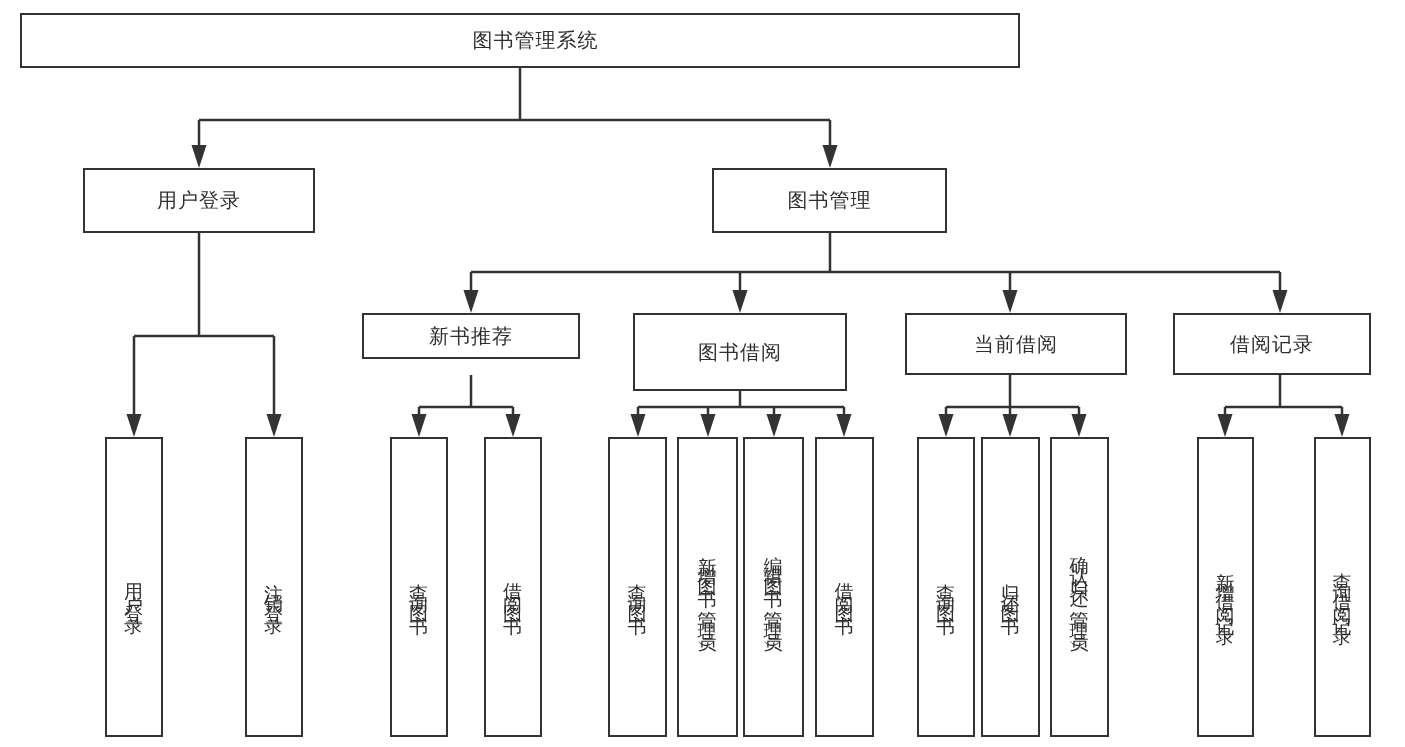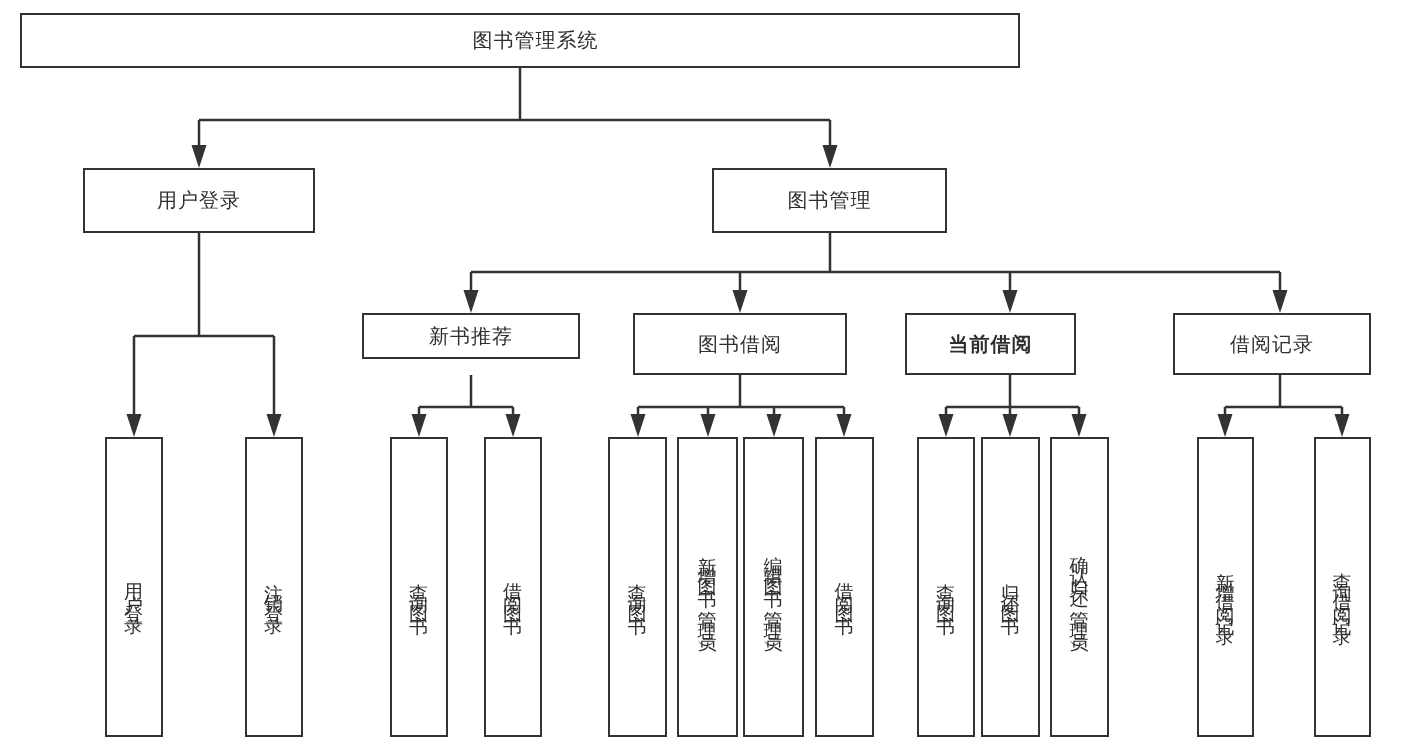--- a/index.html
+++ b/index.html
@@ -80,22 +80,22 @@
       <polygon points="1217.5,414 1232.5,414 1225,437" fill="#333333"></polygon>
       <polygon points="1334.5,414 1349.5,414 1342,437" fill="#333333"></polygon>
     </svg>
 
   <div class="node hbox" style="left:20px; top:13px; width:1000px; height:55px;padding-left:31px;">图书管理系统</div>
 
   <div class="node hbox" style="left:83px; top:168px; width:232px; height:65px;">用户登录</div>
   <div class="node hbox" style="left:712px; top:168px; width:235px; height:65px;text-align:center;">图书管理</div>
 
   <div class="node hbox" style="left:362px; top:313px; width:218px; height:46px;">新书推荐</div>
-  <div class="node hbox" style="left:633px; top:313px; width:214px; height:62px;">图书借阅</div>
-  <div class="node hbox" style="left:905px; top:313px; width:171px; height:62px;font-weight:bold;">当前借阅</div>
+  <div class="node hbox" style="left:633px; top:313px; width:214px; height:78px;">图书借阅</div>
+  <div class="node hbox" style="left:905px; top:313px; width:222px; height:62px;">当前借阅</div>
   <div class="node hbox" style="left:1173px; top:313px; width:198px; height:62px;">借阅记录</div>
 
   <div class="node vbox" style="left:105px; top:437px; width:58px; height:300px;">用户登录</div>
   <div class="node vbox" style="left:245px; top:437px; width:58px; height:300px;">注销登录</div>
 
   <div class="node vbox" style="left:390px; top:437px; width:58px; height:300px;">查询图书</div>
   <div class="node vbox" style="left:484px; top:437px; width:58px; height:300px;">借阅图书</div>
 
   <div class="node vbox" style="left:608px; top:437px; width:59px; height:300px;">查询图书</div>
   <div class="node vbox" style="left:677px; top:437px; width:61px; height:300px;">新增图书（管理员）</div>

